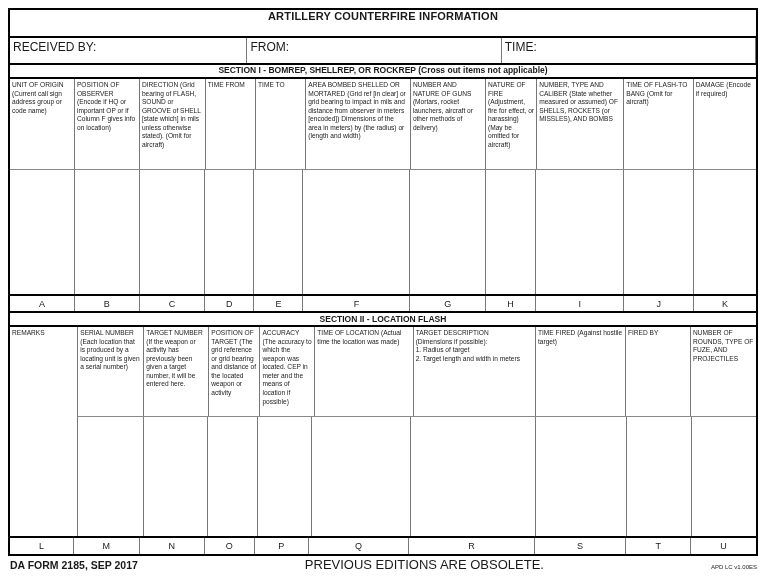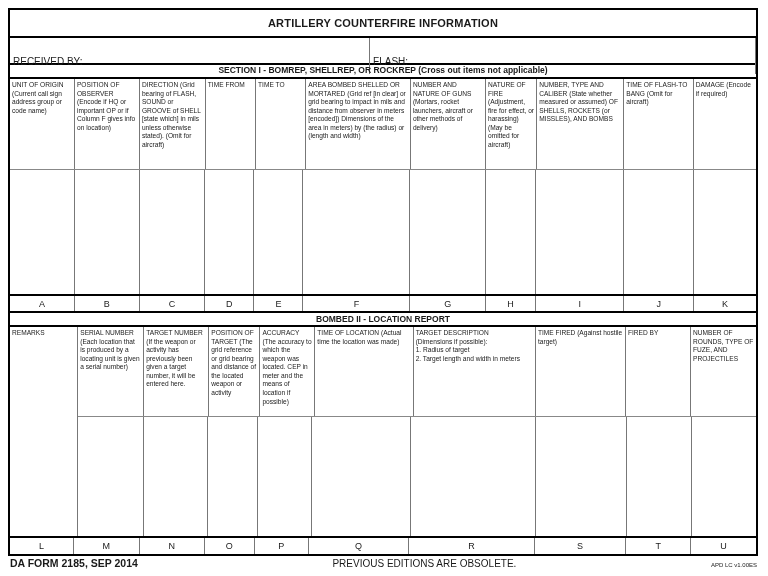--- a/index.html
+++ b/index.html
@@ -4,59 +4,60 @@
 <style>
   * { margin:0; padding:0; box-sizing:border-box; }
   html,body { width:768px; height:576px; background:#ffffff; font-family:"Liberation Sans", sans-serif; color:#1a1a1a; }
   #form { position:absolute; left:8px; top:8px; width:750px; height:548px; border:2px solid #000; background:#fff; }
   .band { display:flex; width:100%; }
   .cell { overflow:hidden; }
   .rb { border-right:1px solid #777; }
   .bb2 { border-bottom:2px solid #000; }
   .bb1 { border-bottom:1px solid #888; }
 
-  .title-band { height:28px; flex-direction:column; align-items:center; justify-content:center; text-align:center; }
+  .title-band { height:28px; flex-direction:row; align-items:flex-start; justify-content:center; text-align:center; }
   .form-title { font-size:11px; font-weight:bold; letter-spacing:.2px; }
   .form-subtitle { font-size:8px; margin-top:1px; }
 
   .fields-band { height:27px; }
-  .field-cell { font-size:10px; padding:18px 3px; }
+  .field-cell { font-size:12px; padding:2px 3px; }
 
   .bar { height:14px; align-items:flex-start; justify-content:center; font-size:8.5px; font-weight:bold; text-align:center; }
   .bar-cell { display:flex; align-items:center; justify-content:center; height:100%; font-size:8.5px; font-weight:bold; }
   .hcell { font-size:6.6px; line-height:1.3; padding:2px 2px 0 2px; white-space:pre-line; }
   .lrow { align-items:stretch; }
   .lcell { display:flex; align-items:center; justify-content:center; font-size:9px; }
   .s1-head { height:91px; }
   .s1-data { height:126px; }
   .s1-letters { height:17px; }
   .s2-body { height:211px; }
   .s2-right { display:flex; flex-direction:column; }
   .s2-hrow { height:91px; display:flex; }
   .s2-drow { height:120px; display:flex; }
   .s2-letters { height:16px; }
   .s3bar { border-left:2px solid #000; }
 
   #footer { position:absolute; left:8px; top:557px; width:750px; display:flex; align-items:baseline; }
   .f-num { font-size:10.5px; font-weight:bold; padding-left:2px; }
-  .f-mid { flex:1; text-align:center; font-size:10px; }
+  .f-mid { flex:1; text-align:center; font-size:13px; }
   .f-apd { font-size:6px; padding-right:1px; }
 </style>
 </head>
 <body>
 
 <div id="form">
 
   <div class="band title-band bb2">
     <div class="form-title">ARTILLERY COUNTERFIRE INFORMATION</div>
   </div>
 
   <div class="band fields-band bb2">
     <div class="cell field-cell rb" style="flex:178">RECEIVED BY:</div>
-    <div class="cell field-cell rb" style="flex:191">FLASH:</div>
+    <div class="cell field-cell rb" style="flex:191">FROM:</div>
+    <div class="cell field-cell rb" style="flex:191">TIME:</div>
   </div>
 
   <div class="band bar bb2">
     <span>SECTION I - BOMREP, SHELLREP, OR ROCKREP (Cross out items not applicable)</span>
   </div>
 
   <div class="band s1-head bb1">
     <div class="cell hcell rb" style="flex:65">UNIT OF ORIGIN (Current call sign address group or code name)</div>
     <div class="cell hcell rb" style="flex:65">POSITION OF OBSERVER (Encode if HQ or important OP or if Column F gives info on location)</div>
     <div class="cell hcell rb" style="flex:66">DIRECTION (Grid bearing of FLASH, SOUND or GROOVE of SHELL [state which] in mils unless otherwise stated). (Omit for aircraft)</div>
@@ -92,21 +93,21 @@
     <div class="cell lcell rb" style="flex:49">E</div>
     <div class="cell lcell rb" style="flex:108">F</div>
     <div class="cell lcell rb" style="flex:76">G</div>
     <div class="cell lcell rb" style="flex:50">H</div>
     <div class="cell lcell rb" style="flex:89">I</div>
     <div class="cell lcell rb" style="flex:70">J</div>
     <div class="cell lcell" style="flex:63">K</div>
   </div>
 
   <div class="band bb2" style="height:14px">
-    <div class="bar-cell" style="flex:527">BOMBED II - LOCATION REPORT</div>
+    <div class="bar-cell" style="flex:527">SECTION II - LOCATION FLASH</div>
   </div>
 
   <div class="band s2-body bb2">
     <div class="cell hcell rb" style="flex:64">REMARKS</div>
     <div class="s2-right" style="flex:686">
       <div class="s2-hrow bb1">
         <div class="cell hcell rb" style="flex:66">SERIAL NUMBER (Each location that is produced by a locating unit is given a serial number)</div>
         <div class="cell hcell rb" style="flex:65">TARGET NUMBER (If the weapon or activity has previously been given a target number, it will be entered here.</div>
         <div class="cell hcell rb" style="flex:50">POSITION OF TARGET (The grid reference or grid bearing and distance of the located weapon or activity</div>
         <div class="cell hcell rb" style="flex:54">ACCURACY (The accuracy to which the weapon was located. CEP in meter and the means of location if possible)</div>
@@ -142,16 +143,16 @@
     <div class="cell lcell rb" style="flex:101">Q</div>
     <div class="cell lcell rb" style="flex:127">R</div>
     <div class="cell lcell rb" style="flex:92">S</div>
     <div class="cell lcell rb" style="flex:65">T</div>
     <div class="cell lcell" style="flex:66">U</div>
   </div>
 
 </div>
 
 <div id="footer">
-  <div class="f-num">DA FORM 2185, SEP 2014</div>
+  <div class="f-num">DA FORM 2185, SEP 2017</div>
   <div class="f-mid">PREVIOUS EDITIONS ARE OBSOLETE.</div>
   <div class="f-apd">APD LC v1.00ES</div>
 </div>
 
 </body></html>

